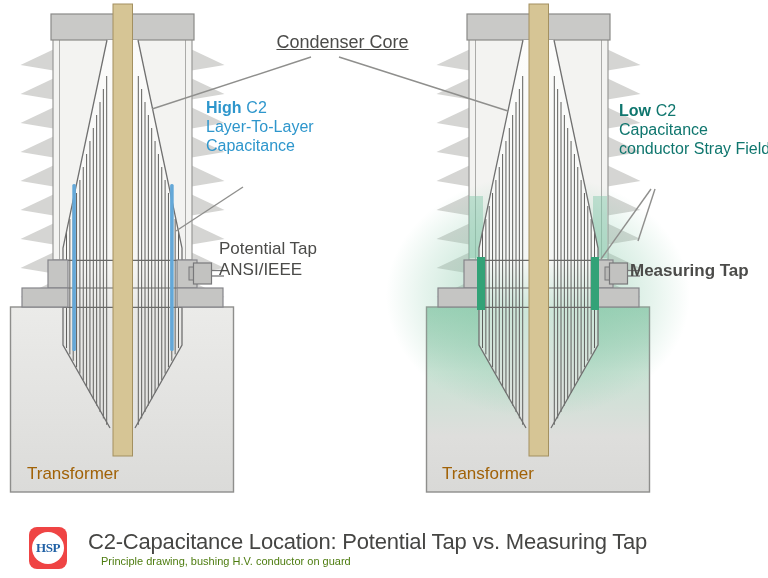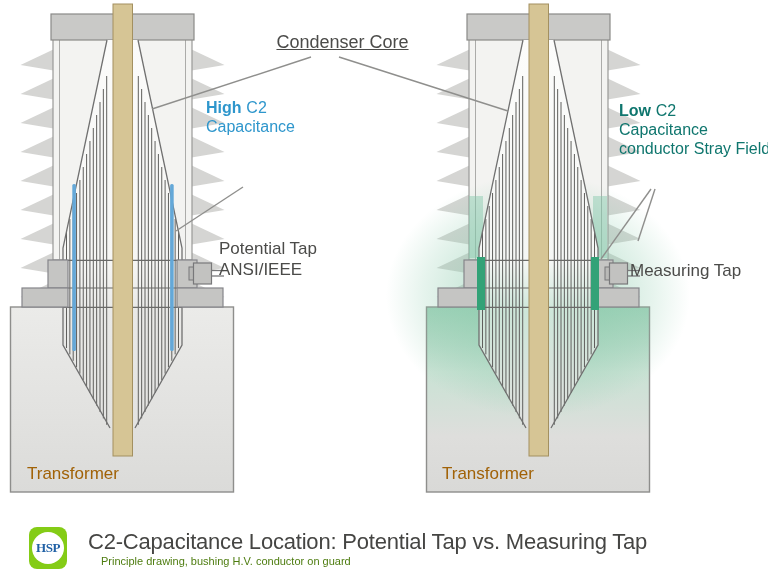--- a/index.html
+++ b/index.html
@@ -9,27 +9,27 @@
   }
   .stage svg{position:absolute;left:0;top:0;}
   .label{position:absolute;white-space:nowrap;}
   .cc-label{left:245px;top:32px;width:195px;text-align:center;font-size:18px;color:#4b4b49;text-decoration:underline;}
   .note{font-size:16px;line-height:19px;}
   .note .sfx{margin-left:0.3em;}
   .note-blue{left:206px;top:98px;color:#2e96cc;}
   .note-green{left:619px;top:101px;color:#0f766e;}
   .tap-label{font-size:17px;line-height:20.5px;color:#4b4b49;}
   .ansi{left:219px;top:239px;}
-  .meas{left:630px;top:261px;}
+  .meas{left:630px;top:261px;font-weight:bold;}
   .tx-label{font-size:17px;color:#a16207;}
   .tx-left{left:27px;top:464px;}
   .tx-right{left:442px;top:464px;}
   .logo{
     position:absolute;left:29px;top:527px;width:38px;height:42px;
-    background:#84cc16;border-radius:8px;
+    background:#ef4444;border-radius:8px;
   }
   .logo .disc{
     position:absolute;left:3px;top:5px;width:32px;height:32px;border-radius:50%;
     background:#ffffff;display:flex;align-items:center;justify-content:center;
   }
   .logo .disc span{
     font-family:"Liberation Serif","DejaVu Serif",serif;
     font-weight:700;font-size:13px;color:#2161a5;letter-spacing:-0.5px;
   }
   .title{left:88px;top:529px;font-size:22px;color:#454543;letter-spacing:-0.2px;text-align:right;}
@@ -253,20 +253,21 @@
       <line x1="243" y1="187" x2="176" y2="231"></line>
       <line x1="655" y1="189" x2="638" y2="241"></line>
       <line x1="651" y1="189" x2="601" y2="259"></line>
     </g>
   </svg>
 
   <div class="label cc-label">Condenser Core</div>
 
   <div class="label note note-blue">
     <div><span class="b">High</span><span class="sfx">C2</span></div>
+    <div>Layer-To-Layer</div>
     <div>Capacitance</div>
   </div>
 
   <div class="label note note-green">
     <div><span class="b">Low</span><span class="sfx">C2</span></div>
     <div>Capacitance</div>
     <div>conductor Stray Field</div>
   </div>
 
   <div class="label tap-label ansi">

